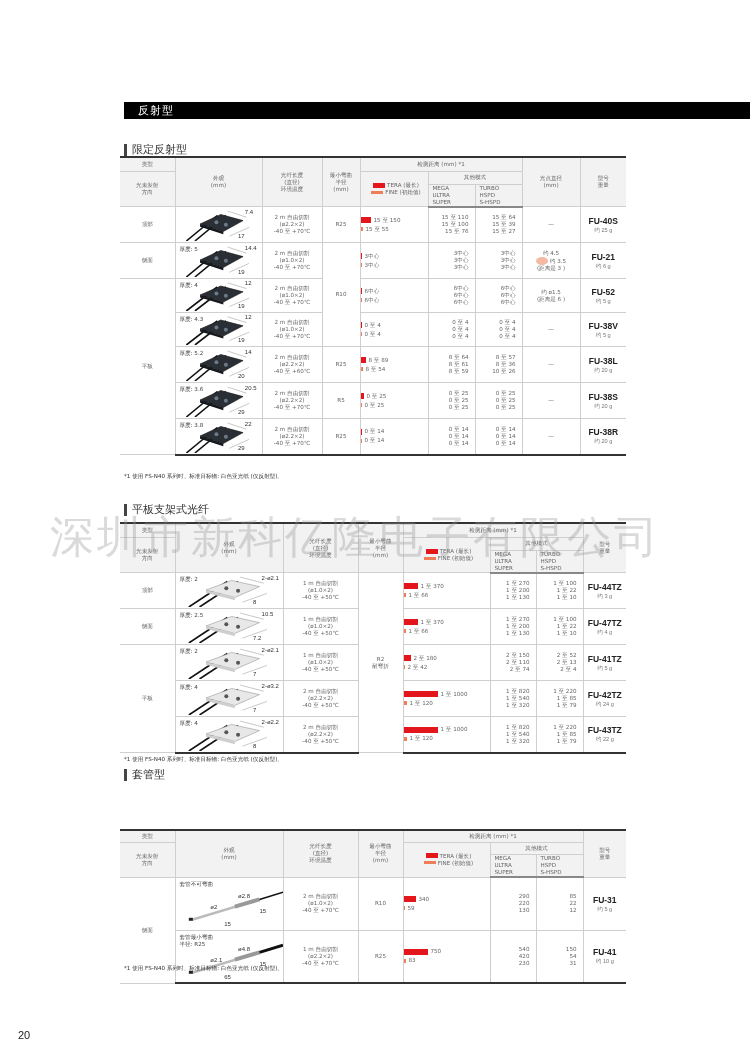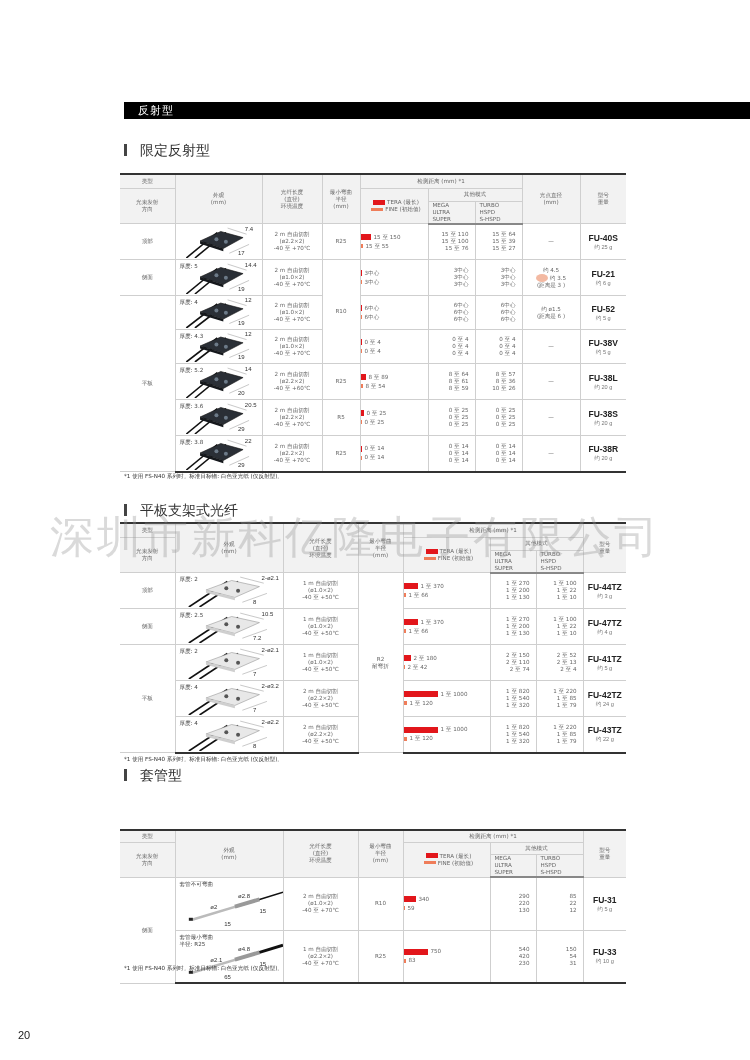--- a/index.html
+++ b/index.html
@@ -1,21 +1,21 @@
 <!DOCTYPE html>
 <html><head>
 <meta charset="utf-8">
 <style>
   * { box-sizing: border-box; margin: 0; padding: 0; }
   html, body { width: 750px; height: 1060px; background: #fff; overflow: hidden; }
   body { position: relative; font-family: "DejaVu Sans", "Liberation Sans", sans-serif; color: #555; }
 
   .section-bar { position: absolute; left: 124px; top: 102px; width: 626px; height: 17px; background: #000; color: #fff; font-size: 11px; line-height: 17px; padding-left: 14px; letter-spacing: 1px; }
 
-  .sub-title { position: absolute; left: 124px; font-size: 14px; color: #333; line-height: 14px; padding-left: 16px; }
+  .sub-title { position: absolute; left: 124px; font-size: 11px; color: #333; line-height: 14px; padding-left: 8px; }
   .sub-title::before { content: ""; position: absolute; left: 0; top: 1px; width: 3px; height: 12px; background: #444; }
 
   table.spec { position: absolute; left: 120px; width: 506px; border-collapse: collapse; table-layout: fixed; font-size: 5.6px; color: #666; }
   table.spec td, table.spec th { border: 1px solid #cfcfcf; text-align: center; vertical-align: middle; font-weight: normal; padding: 0 2px; line-height: 7px; }
   table.spec tr:first-child th { border-top: 2px solid #333; }
   table.spec thead th { background: #f2f2f2; }
   table.spec thead tr.last-head th { border-bottom: 2px solid #888; }
   table.spec tbody tr:last-child td { border-bottom: 2px solid #333; }
   table.spec td:first-child, table.spec th:first-child { border-left: none; }
   table.spec td:last-child, table.spec th:last-child { border-right: none; }
@@ -49,21 +49,21 @@
 
   .spot { display:inline-block; width:12px; height:8px; border-radius:50%; background:#f3b9a2; vertical-align: middle; }
 </style>
 </head>
 <body>
 
 <div class="section-bar">反射型</div>
 
 <div class="sub-title" style="top:143px">限定反射型</div>
 
-<table class="spec" style="top:173px">
+<table class="spec" style="top:156px">
   <colgroup>
     <col style="width:55px">
       <col style="width:87px">
       <col style="width:60px">
       <col style="width:38px">
       <col style="width:68px">
       <col style="width:47px">
       <col style="width:47px">
       <col style="width:58px">
       <col style="width:46px">
@@ -830,21 +830,21 @@
           <div>540</div>
           <div>420</div>
           <div>230</div>
         </td>
         <td class="nums">
           <div>150</div>
           <div>54</div>
           <div>31</div>
         </td>
         <td class="model">
-          <b>FU-33</b>
+          <b>FU-41</b>
           <span>约 10 g</span>
         </td>
       </tr>
     </tbody>
 </table>
 <div class="footnote" style="top:965px">*1 使用 FS-N40 系列时。标准目标物: 白色亚光纸 (仅反射型)。</div>
 
 <div class="page-num">20</div>
 <div class="watermark">深圳市新科亿隆电子有限公司</div>
 

